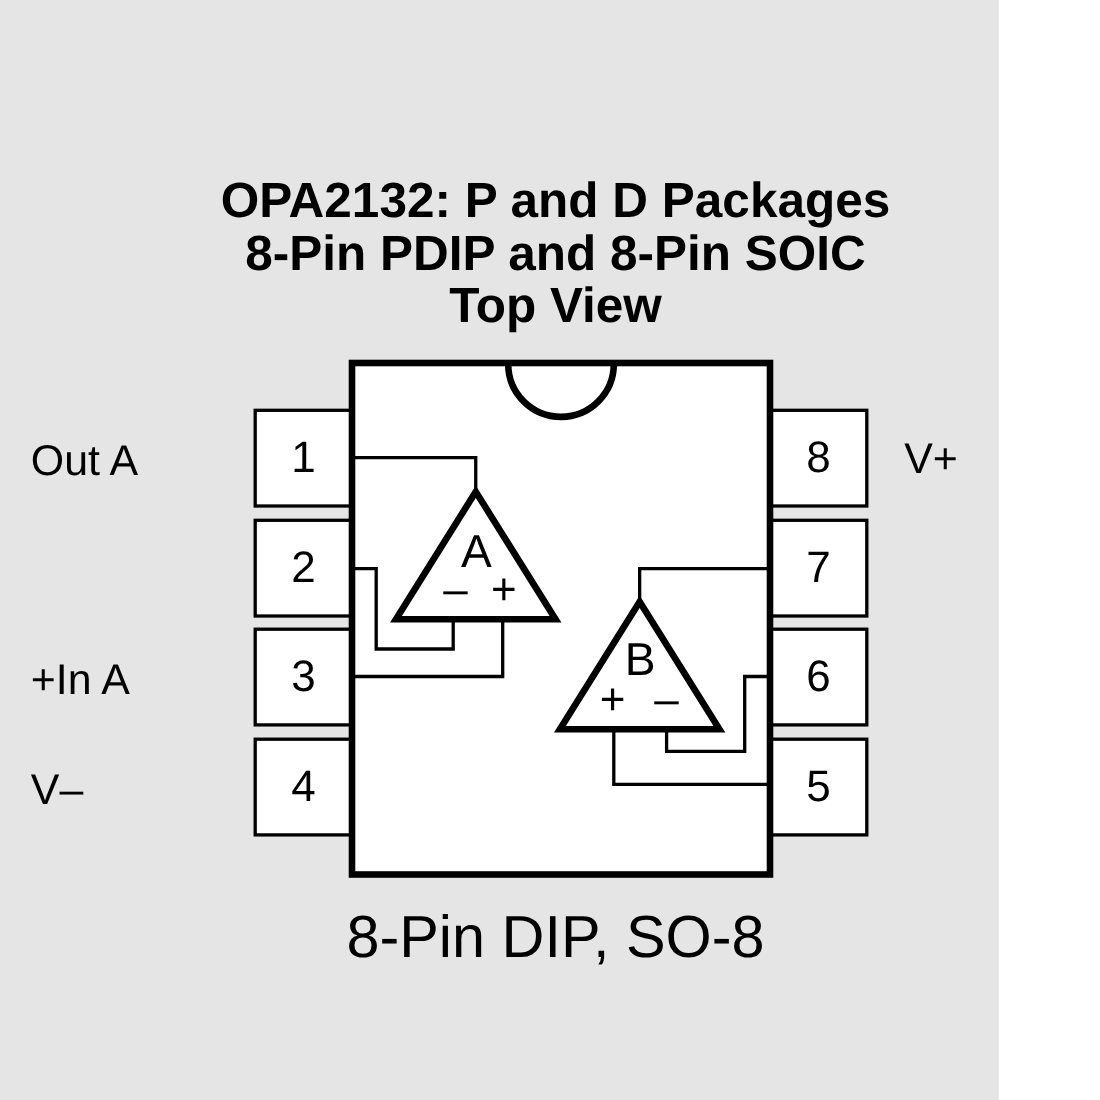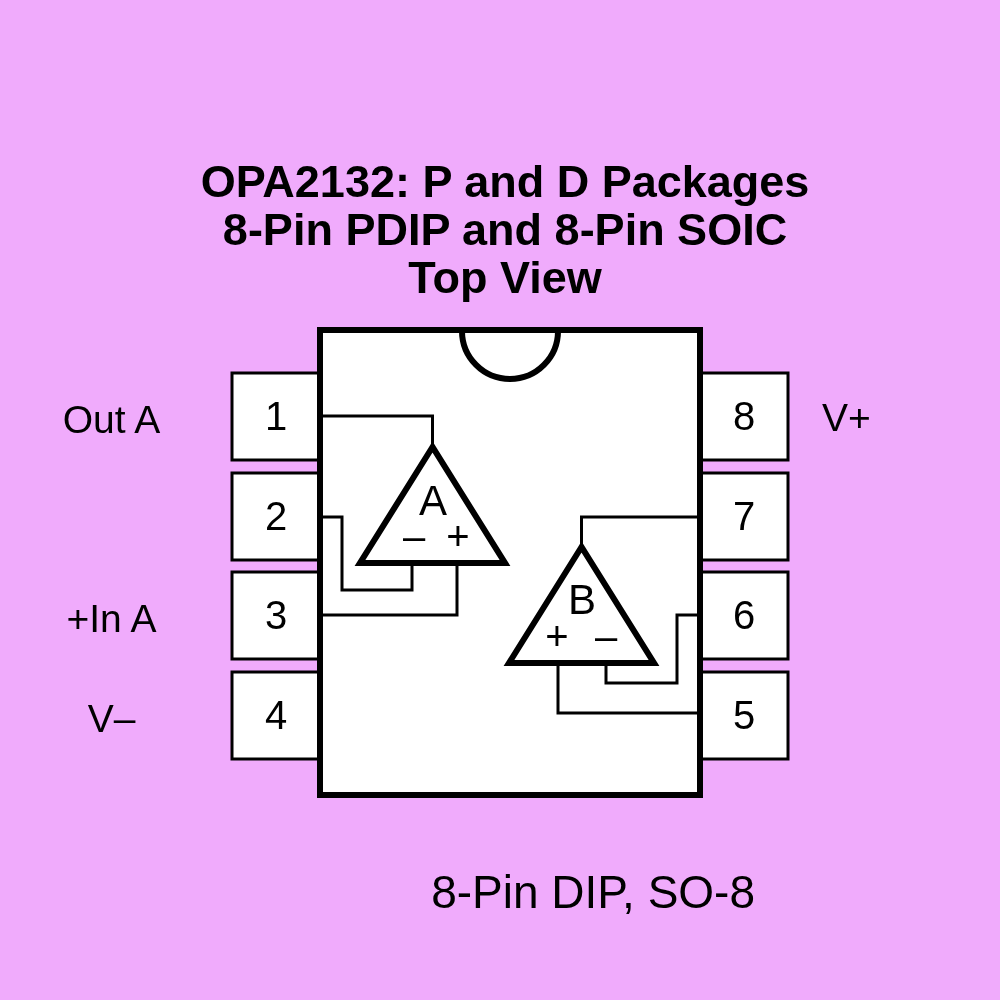--- a/index.html
+++ b/index.html
@@ -1,20 +1,20 @@
 <!DOCTYPE html>
 <html><head>
 <meta charset="utf-8">
 <style>
   html, body { margin: 0; padding: 0; background: #ffffff; }
   .page {
     position: relative;
-    width: 1000px;
+    width: 908px;
     height: 1000px;
-    background: #f0abfc;
+    background: #e5e5e5;
     color: #000000;
     font-family: "Liberation Sans", sans-serif;
     overflow: hidden;
   }
   .title-block {
     position: absolute;
     left: 5px;
     top: 158px;
     width: 1000px;
     text-align: center;
@@ -35,21 +35,21 @@
   }
   .pin-num.left  { left: 232px; }
   .pin-num.right { left: 700px; }
   .lbl {
     position: absolute;
     height: 44px;
     line-height: 44px;
     font-size: 39px;
     white-space: nowrap;
   }
-  .lbl-left  { left: 28px;  width: 167px; text-align: center; }
+  .lbl-left  { left: 28px;  width: 167px; text-align: left; }
   .lbl-right { left: 822px; width: 178px; text-align: left; }
   .amp-letter {
     position: absolute;
     width: 60px;
     height: 42px;
     line-height: 42px;
     text-align: center;
     font-size: 42px;
   }
   .amp-sign {
@@ -58,25 +58,24 @@
     height: 36px;
     line-height: 34px;
     text-align: center;
     font-size: 40px;
   }
   .caption {
     position: absolute;
     left: 255px;
     top: 829px;
     width: 500px;
-    text-align: right;
-    font-size: 46px;
+    text-align: center;
+    font-size: 54px;
     line-height: 46px;
     white-space: nowrap;
-    margin-top: 40px;
   }
 </style>
 </head>
 <body>
 
 <div class="page">
 
   <div class="title-block">
     <div>OPA2132: P and D Packages</div>
     <div>8-Pin PDIP and 8-Pin SOIC</div>

